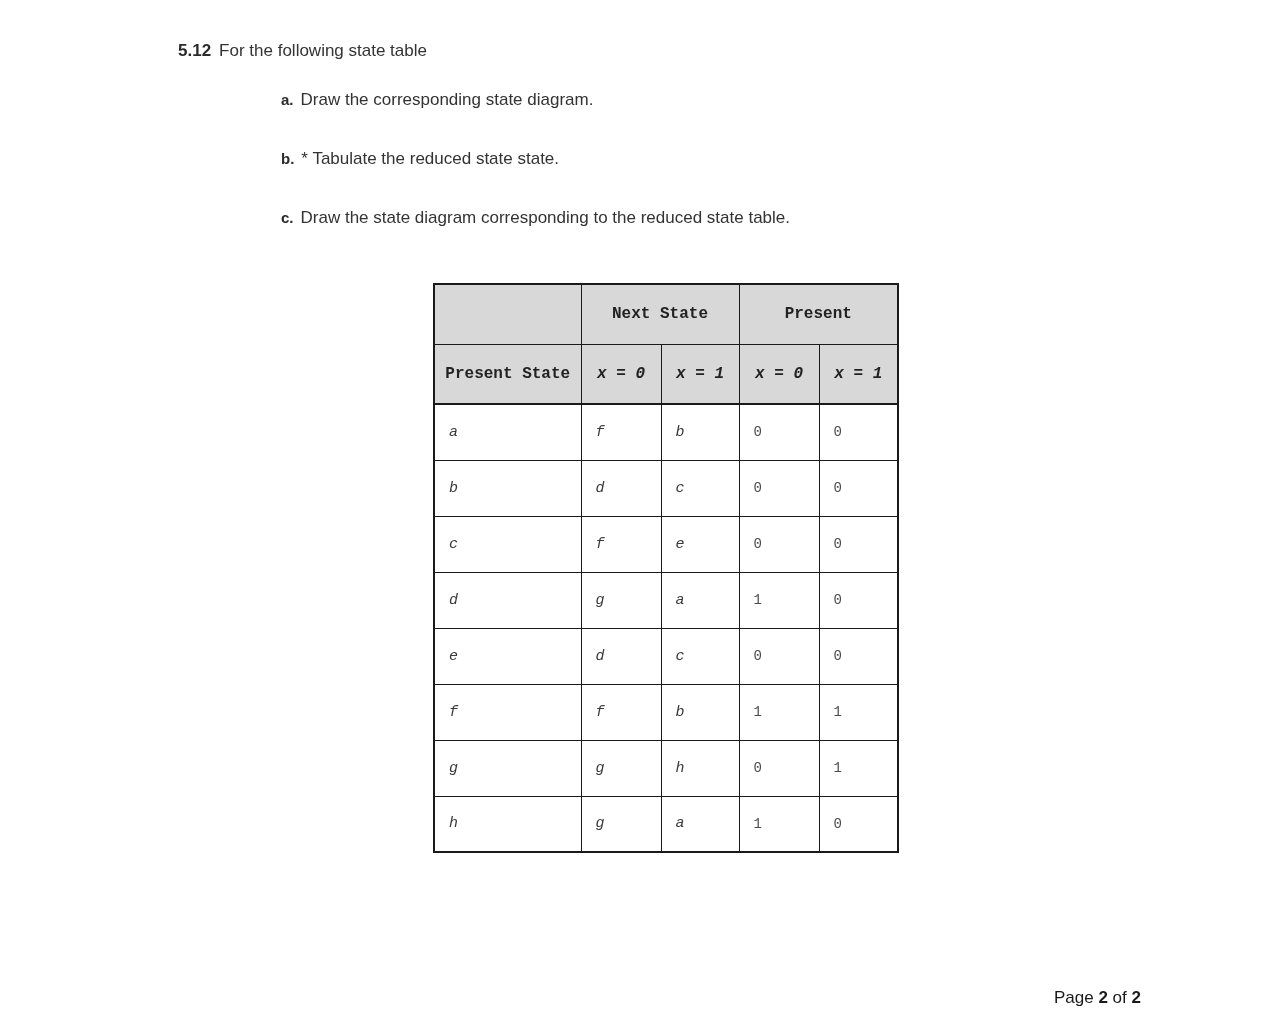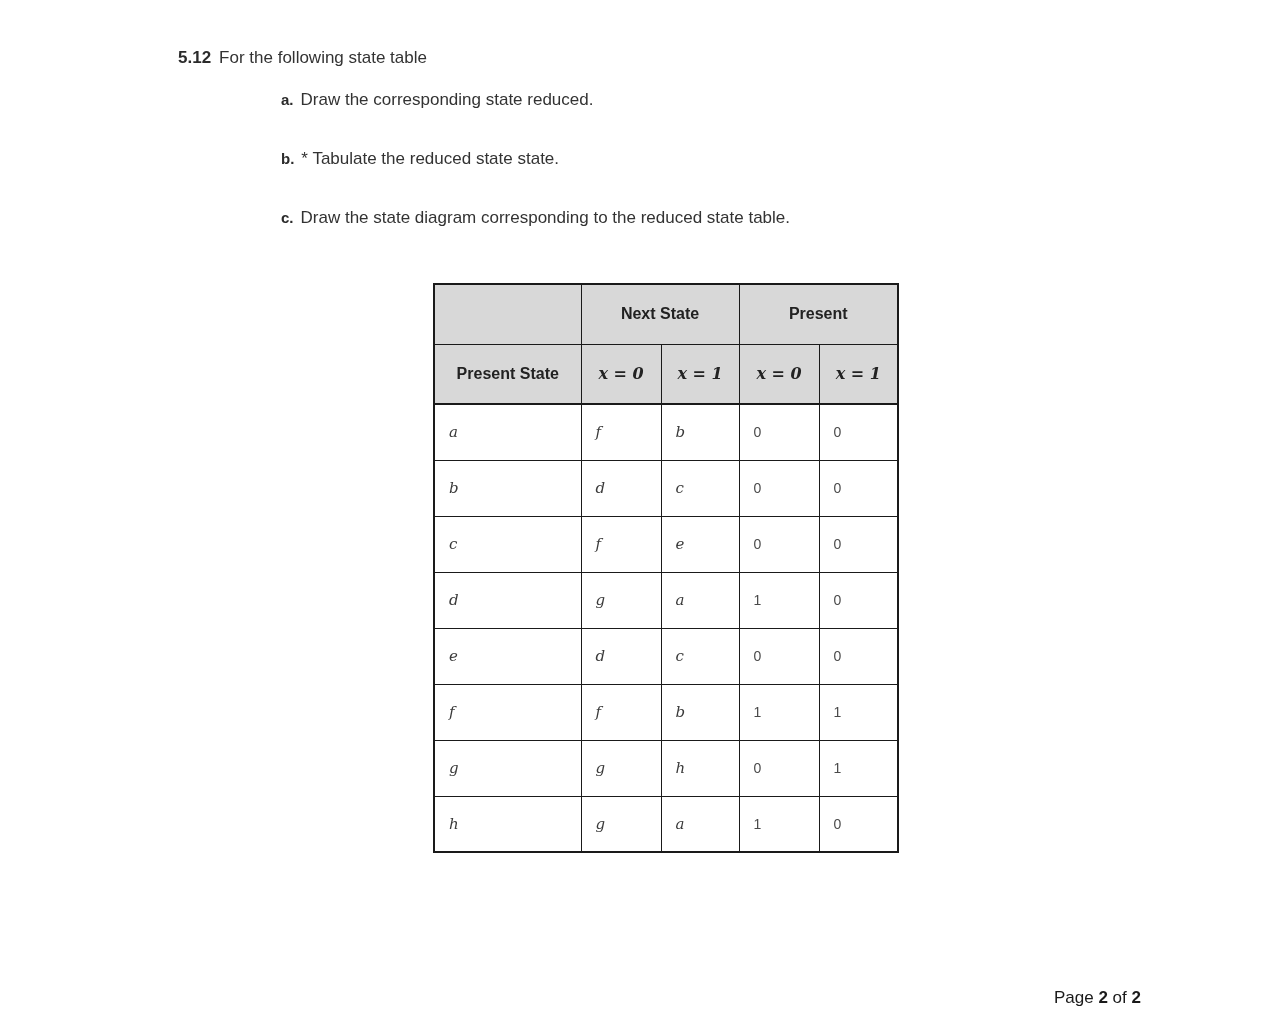--- a/index.html
+++ b/index.html
@@ -14,21 +14,20 @@
     overflow: hidden;
   }
 
   
   .problem-heading {
     position: absolute;
     left: 178px;
     top: 41px;
     font-size: 17px;
     line-height: 1.2;
-    margin-top: 7px;
   }
   .problem-number {
     font-weight: bold;
     margin-right: 8px;
     color: #2b2b2b;
   }
 
   
   .sub-item {
     position: absolute;
@@ -57,20 +56,21 @@
     border-collapse: collapse;
     table-layout: fixed;
     width: 465px;
     border: 2px solid #1a1a1a;
   }
   table.state-table th,
   table.state-table td {
     border: 1px solid #1a1a1a;
     padding: 8px;
     overflow: hidden;
+    font-family: Liberation Mono, monospace;
   }
   col.c-present { width: 147px; }
   col.c-nsx0 { width: 80px; }
   col.c-nsx1 { width: 78px; }
   col.c-outx0 { width: 80px; }
   col.c-outx1 { width: 79px; }
 
   tr.group-header-row th,
   tr.col-header-row th {
     background: #d8d8d8;
@@ -120,21 +120,21 @@
   .page-footer .pg-bold { font-weight: bold; }
 </style>
 </head>
 <body>
 
 <div class="problem-heading">
   <span class="problem-number">5.12</span><span>For the following state table</span>
 </div>
 
 <div class="sub-item sub-item-a">
-  <span class="item-label">a.</span><span>Draw the corresponding state reduced.</span>
+  <span class="item-label">a.</span><span>Draw the corresponding state diagram.</span>
 </div>
 
 <div class="sub-item sub-item-b">
   <span class="item-label">b.</span><span>* Tabulate the reduced state state.</span>
 </div>
 
 <div class="sub-item sub-item-c">
   <span class="item-label">c.</span><span>Draw the state diagram corresponding to the reduced state table.</span>
 </div>
 

